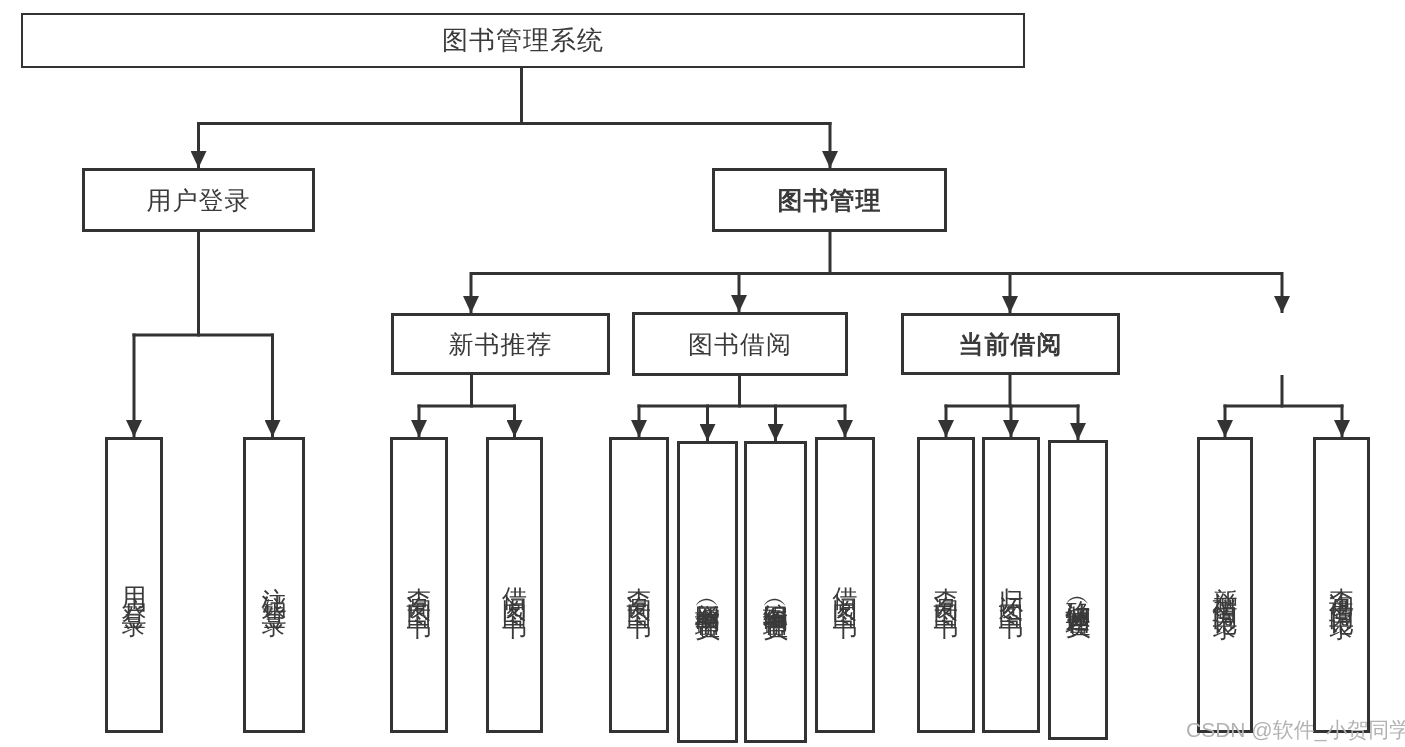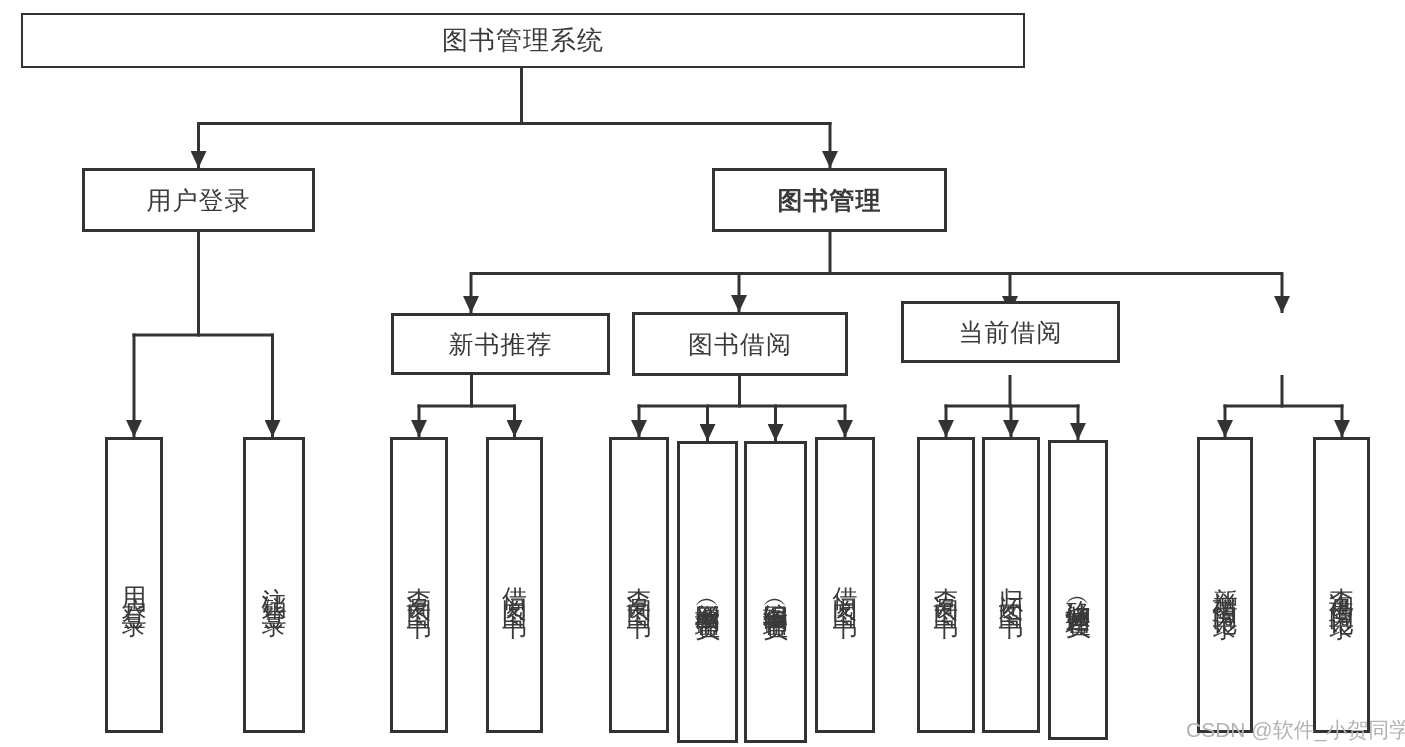--- a/index.html
+++ b/index.html
@@ -113,21 +113,21 @@
   <div class="node h" style="left:712px;top:168px;width:235px;height:64px;font-weight:bold;">
     <span>图书管理</span>
   </div>
 
   <div class="node h" style="left:363px;top:313px;width:219px;height:62px;margin-left:28px;">
     <span>新书推荐</span>
   </div>
   <div class="node h" style="left:632px;top:312px;width:216px;height:64px;">
     <span>图书借阅</span>
   </div>
-  <div class="node h" style="left:901px;top:301px;width:219px;height:62px;">
+  <div class="node h" style="left:901px;top:313px;width:219px;height:62px;font-weight:bold;">
     <span>当前借阅</span>
   </div>
 
   <div class="node v" style="left:105px;top:437px;width:58px;height:296px;">
     <span>用户登录</span>
   </div>
   <div class="node v" style="left:243px;top:437px;width:62px;height:296px;">
     <span>注销登录</span>
   </div>
 

